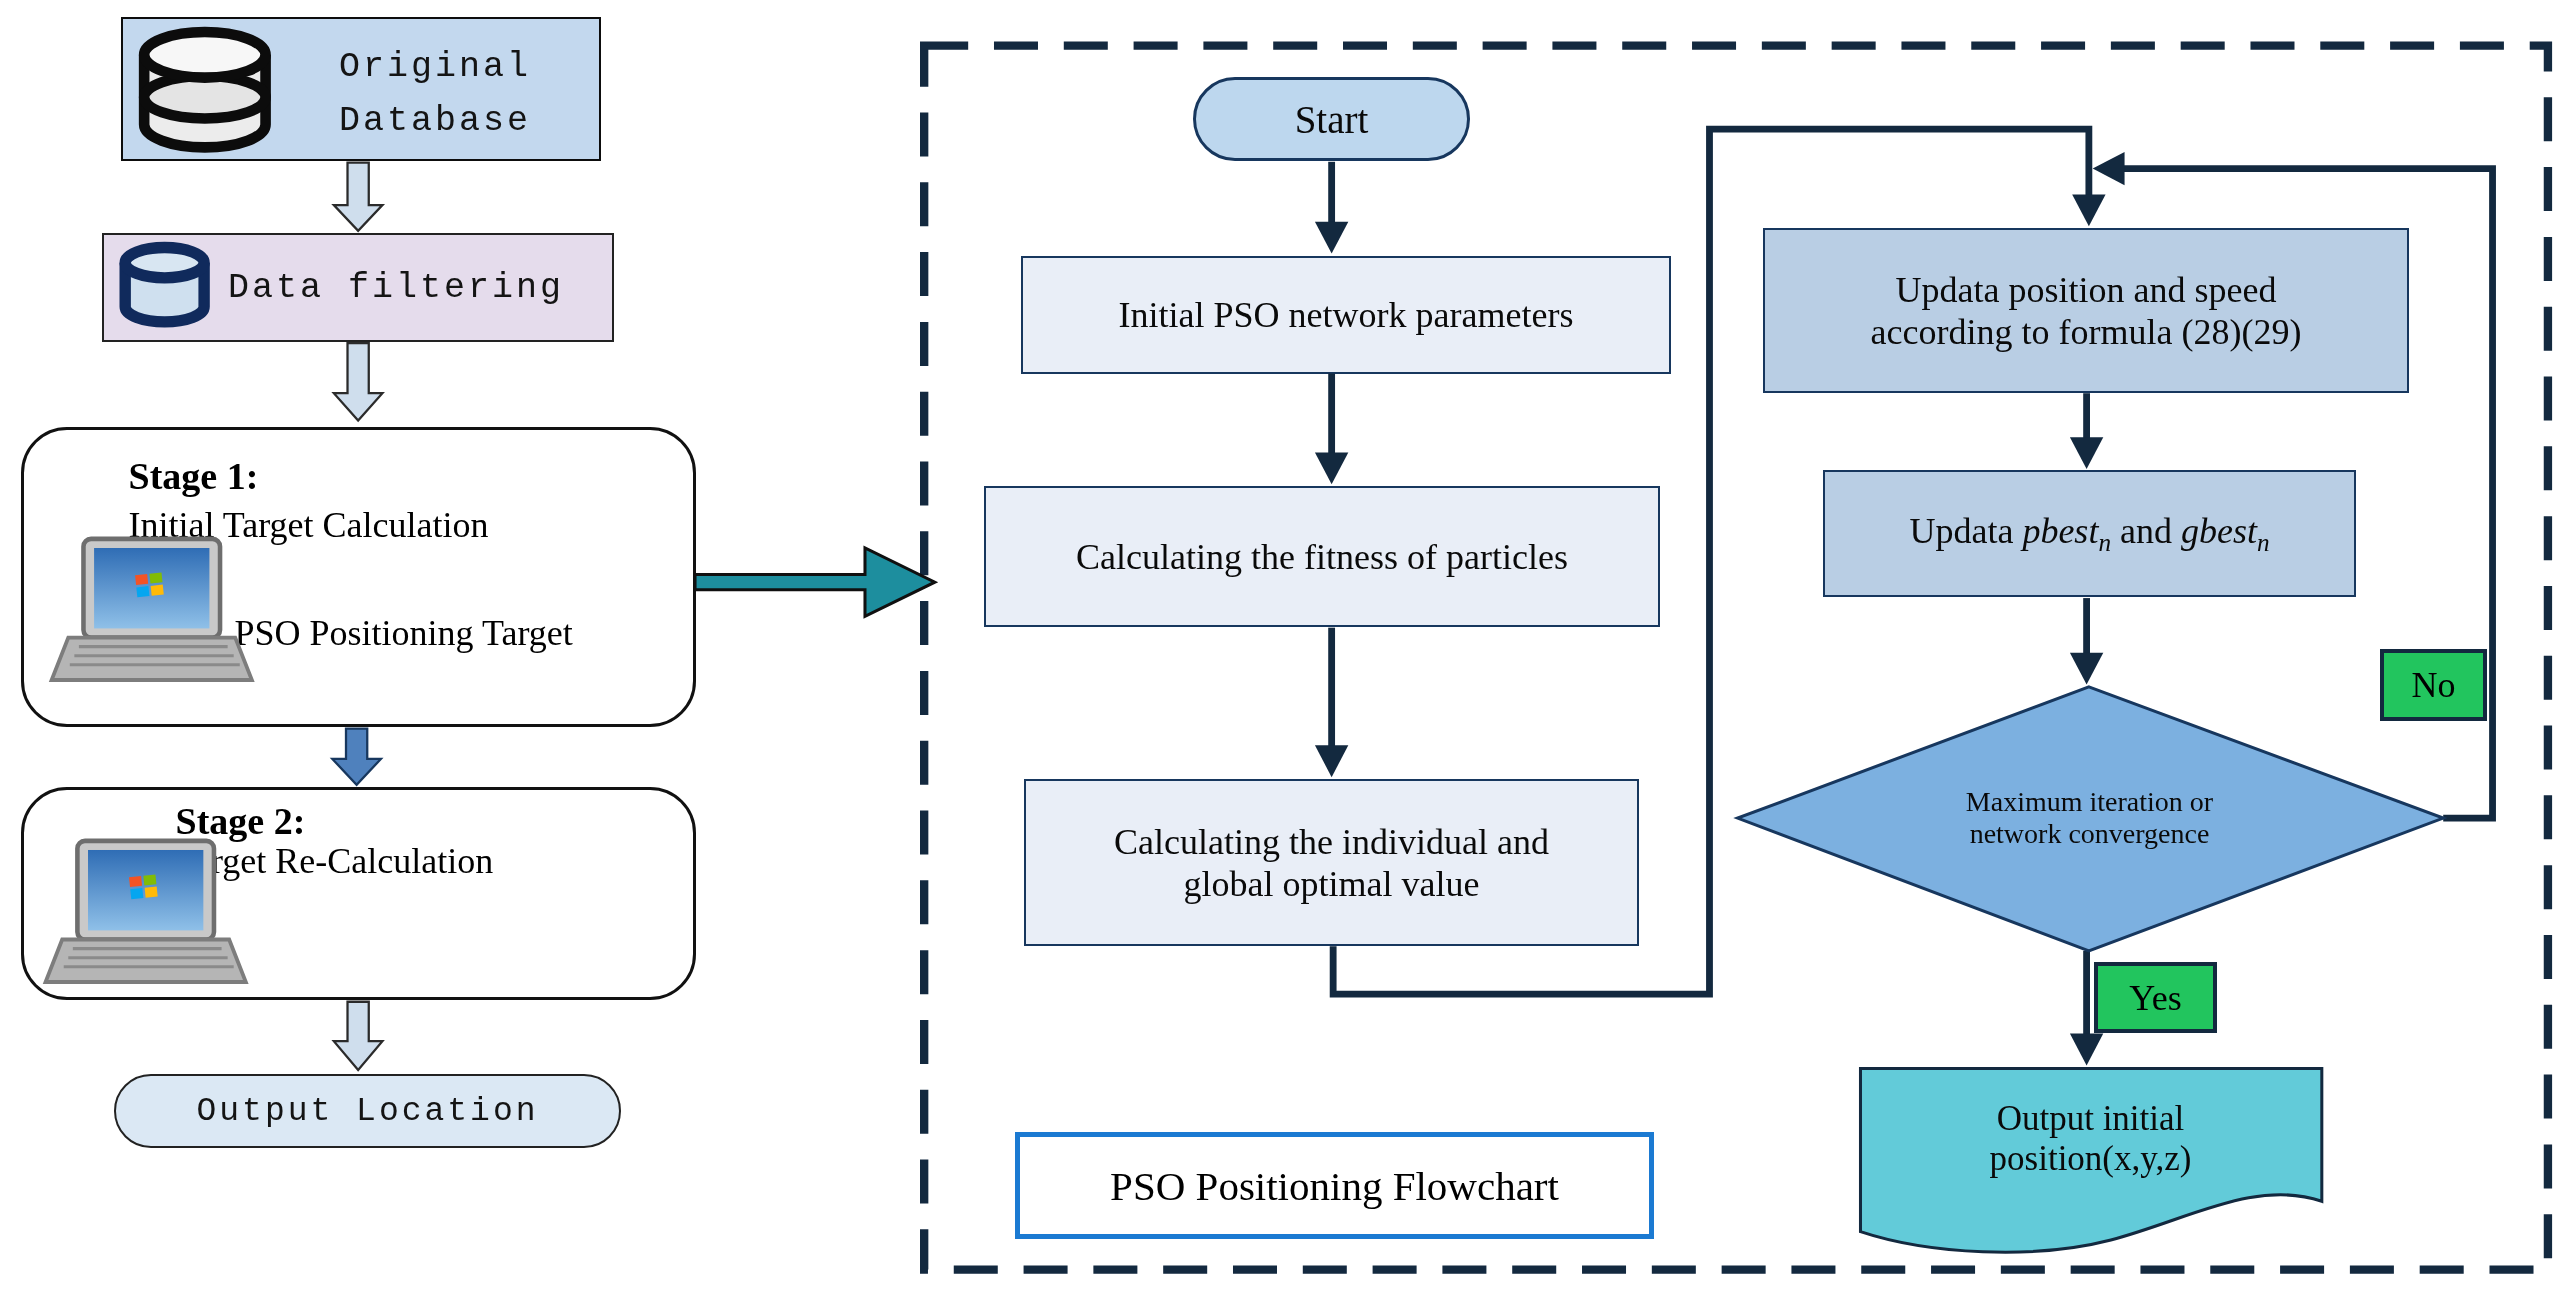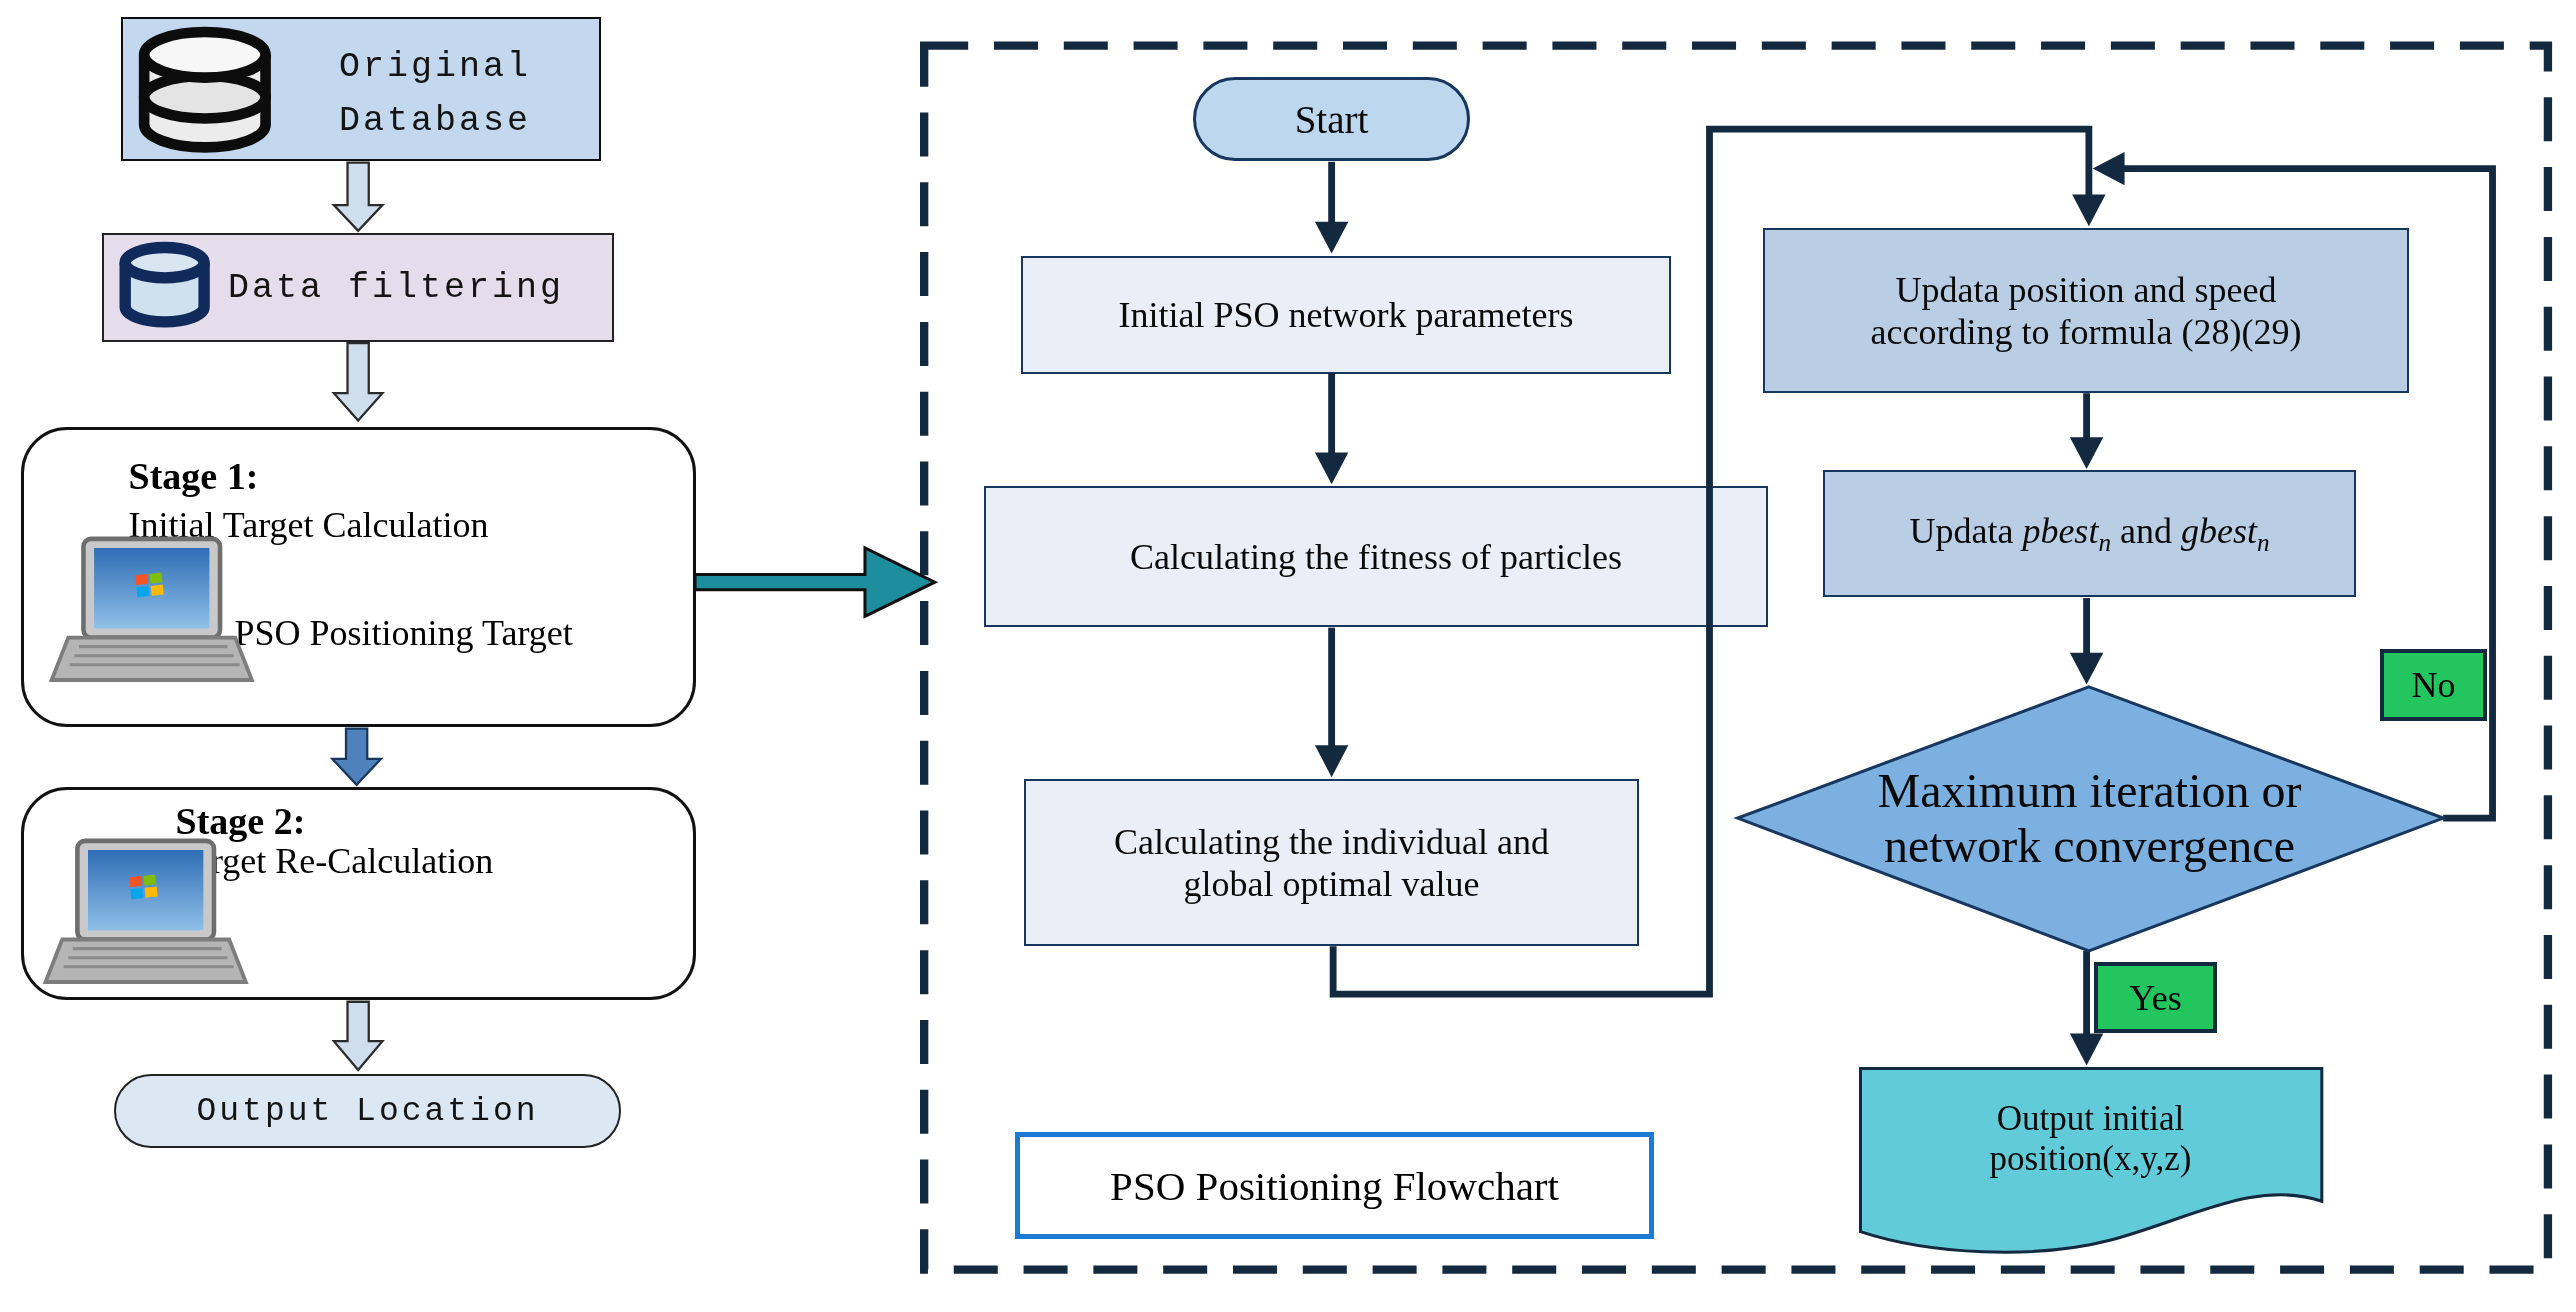--- a/index.html
+++ b/index.html
@@ -27,21 +27,21 @@
   .out-capsule{background:var(--outcap);border:2.3px solid #222;border-radius:46px;}
 
   
   .flow-box{border:2.3px solid var(--border-navy);font-size:36px;color:#0a0a0a;}
   .fill-pale{background:var(--pale);}
   .fill-mid{background:var(--mid);}
   .start-capsule{background:var(--capsule);border:3px solid var(--border-navy);
                  border-radius:44px;font-size:39px;color:#0a0a0a;}
   .tag-box{background:#22c55e;border:4.6px solid var(--navy);font-size:36px;color:#000;}
   .caption-box{background:#fff;border:5.3px solid var(--label-border);font-size:41px;color:#000;}
-  .diamond-text{font-size:48px;color:#0a0a0a;}
+  .diamond-text{font-size:28px;color:#0a0a0a;}
   .wave-text{font-size:35px;color:#0a0a0a;}
   .it{font-style:italic;}
   sub{font-size:70%;}
 </style>
 </head>
 <body>
 
 <div id="canvas">
 
   <div class="abs z1 db-box" style="left:121px;top:16.7px;width:480px;height:144px;">
@@ -62,21 +62,21 @@
     <div class="abs stage-title" style="left:152px;top:9px;">Stage 2:</div>
     <div class="abs stage-line" style="left:152px;top:50px;">Target Re-Calculation</div>
   </div>
 
   <div class="abs z1 out-capsule center mono" style="left:114px;top:1074px;width:507px;height:74px;font-size:33px;">Output Location</div>
 
   <div class="abs z1 start-capsule center" style="left:1193px;top:77px;width:277px;height:84px;">Start</div>
 
   <div class="abs z1 flow-box fill-pale center" style="left:1021px;top:256px;width:650px;height:118px;">Initial PSO network parameters</div>
 
-  <div class="abs z1 flow-box fill-pale center" style="left:984px;top:486px;width:784px;height:141px;">Calculating the fitness of particles</div>
+  <div class="abs z1 flow-box fill-pale center" style="left:984px;top:486px;width:676px;height:141px;">Calculating the fitness of particles</div>
 
   <div class="abs z1 flow-box fill-pale center pre" style="left:1024px;top:779px;width:615px;height:167px;">Calculating the individual and
 global optimal value</div>
 
   <div class="abs z1 flow-box fill-mid center pre" style="left:1763px;top:228px;width:646px;height:165px;">Updata  position and speed
 according to formula (28)(29)</div>
 
   <div class="abs z1 flow-box fill-mid center" style="left:1823px;top:470px;width:533px;height:127px;">
     <span><span>Updata </span><span class="it">pbest</span><sub class="it">n</sub><span> and </span><span class="it">gbest</span><sub class="it">n</sub></span>
   </div>

